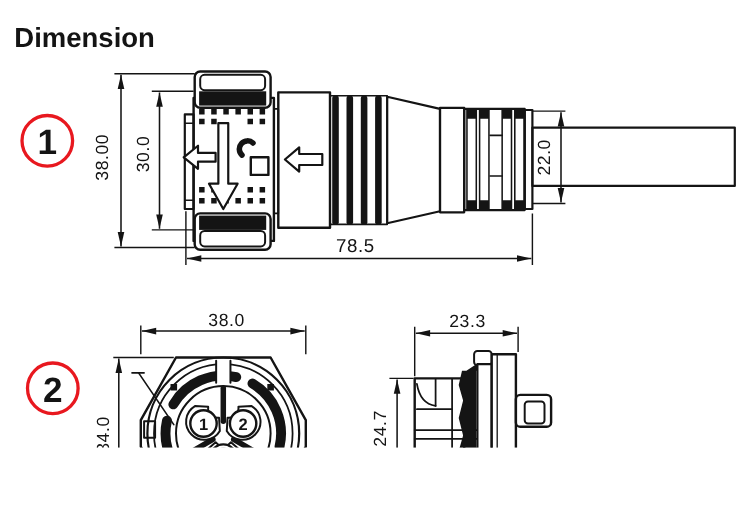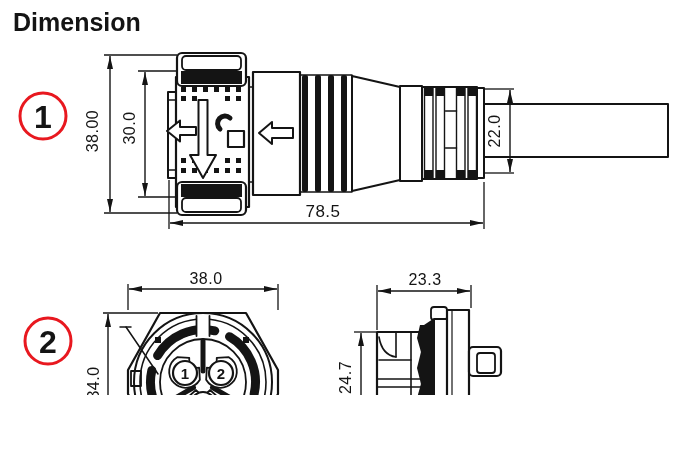--- a/index.html
+++ b/index.html
@@ -1,17 +1,17 @@
 <!DOCTYPE html>
 <html><head>
 <meta charset="utf-8">
 <style>
   html,body{margin:0;padding:0;background:#ffffff;}
   .stage{position:relative;width:680px;height:395px;background:#fff;overflow:hidden;
-         font-family:"Liberation Sans",sans-serif;}
+         font-family:"Liberation Sans",sans-serif;margin-top:12px;}
   svg{display:block}
   text{font-family:"Liberation Sans",sans-serif;fill:#141414;}
   .dim{font-size:16px;letter-spacing:.5px;}
   .dim-lg{font-size:17px;letter-spacing:.5px;}
   .title{font-size:25px;font-weight:bold;}
   .badge-digit{font-size:32px;font-weight:bold;}
   .pin-digit{font-size:15px;font-weight:bold;}
 </style>
 </head>
 <body>

